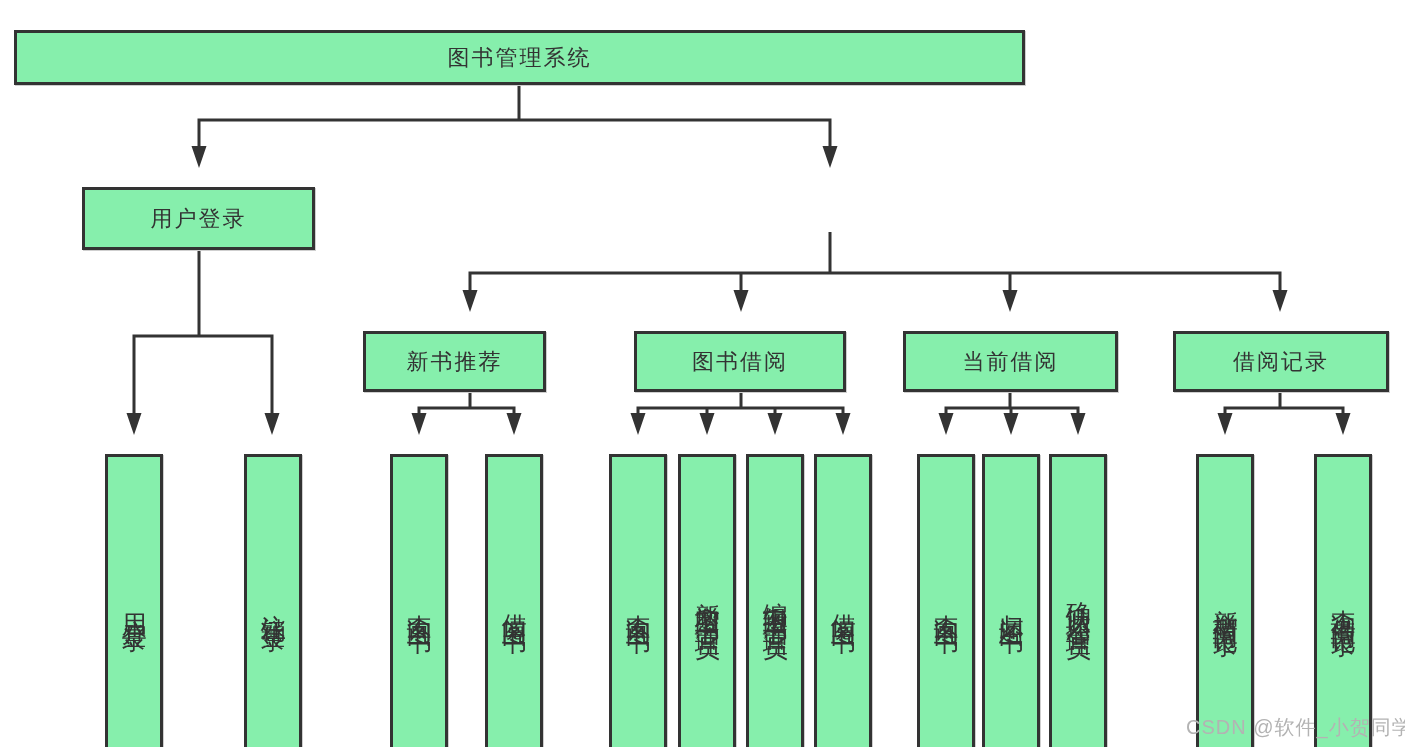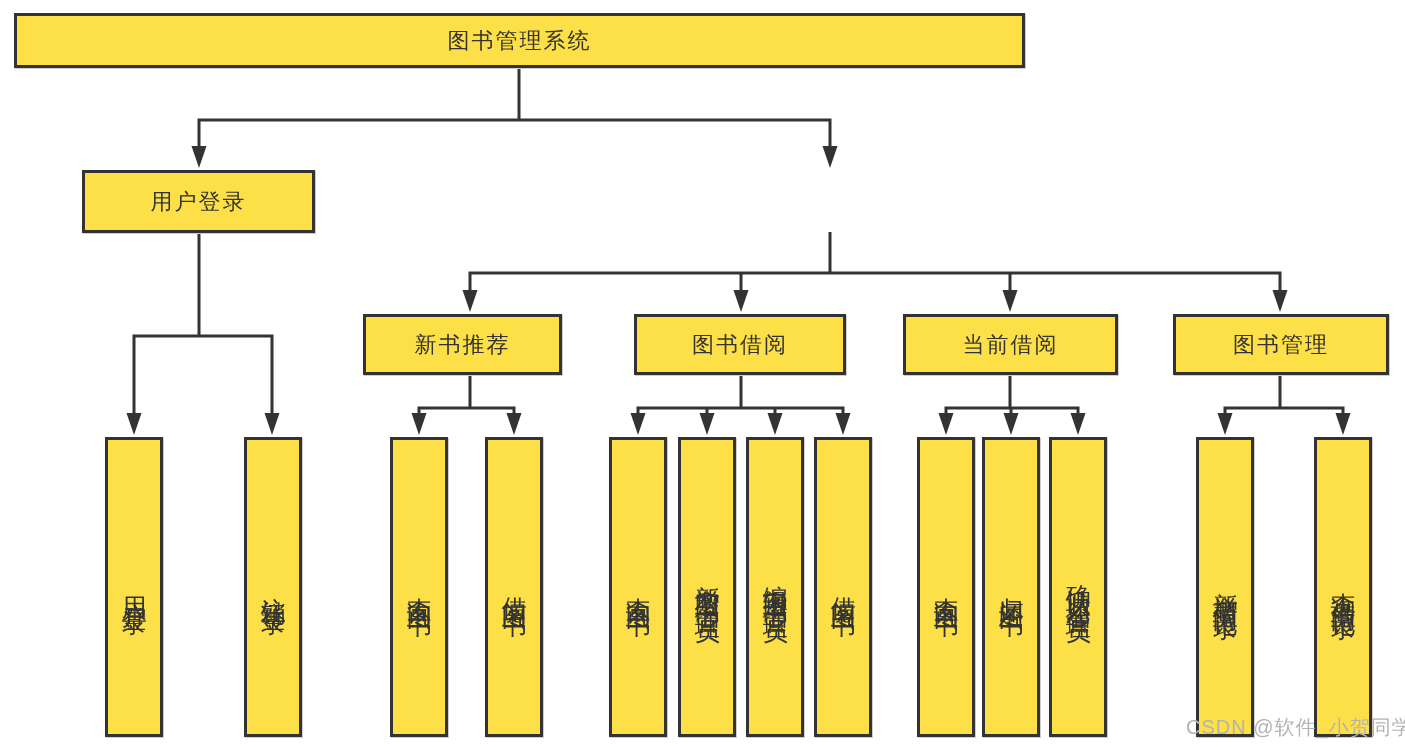--- a/index.html
+++ b/index.html
@@ -21,27 +21,28 @@
   }
   svg.connectors {
     position: absolute;
     left: 0;
     top: 0;
     z-index: 0;
   }
   .box {
     position: absolute;
     box-sizing: border-box;
-    background: #fde047;
+    background: #86efac;
     border: 3px solid var(--border, #333333);
     box-shadow: 1px 1px 0 #cfcfcf;
     display: flex;
     align-items: center;
     justify-content: center;
     z-index: 1;
+    margin-top: 17px;
   }
   .box.h span {
     font-size: 22px;
     letter-spacing: 2px;
     white-space: nowrap;
   }
   .box.v span {
     writing-mode: vertical-lr;
     text-orientation: mixed;
     font-size: 25px;
@@ -95,31 +96,31 @@
   </svg>
 
   <div class="box h" style="left:14px;top:13px;width:1011px;height:55px">
     <span>图书管理系统</span>
   </div>
 
   <div class="box h" style="left:82px;top:170px;width:233px;height:63px">
     <span>用户登录</span>
   </div>
 
-  <div class="box h" style="left:363px;top:314px;width:199px;height:61px">
+  <div class="box h" style="left:363px;top:314px;width:183px;height:61px">
     <span>新书推荐</span>
   </div>
   <div class="box h" style="left:903px;top:314px;width:215px;height:61px">
     <span>当前借阅</span>
   </div>
   <div class="box h" style="left:634px;top:314px;width:212px;height:61px">
     <span>图书借阅</span>
   </div>
   <div class="box h" style="left:1173px;top:314px;width:216px;height:61px">
-    <span>图书管理</span>
+    <span>借阅记录</span>
   </div>
 
   <div class="box v" style="left:105px;top:437px;width:58px;height:300px">
     <span>用户登录</span>
   </div>
   <div class="box v" style="left:244px;top:437px;width:58px;height:300px">
     <span>注销登录</span>
   </div>
 
   <div class="box v" style="left:390px;top:437px;width:58px;height:300px">

